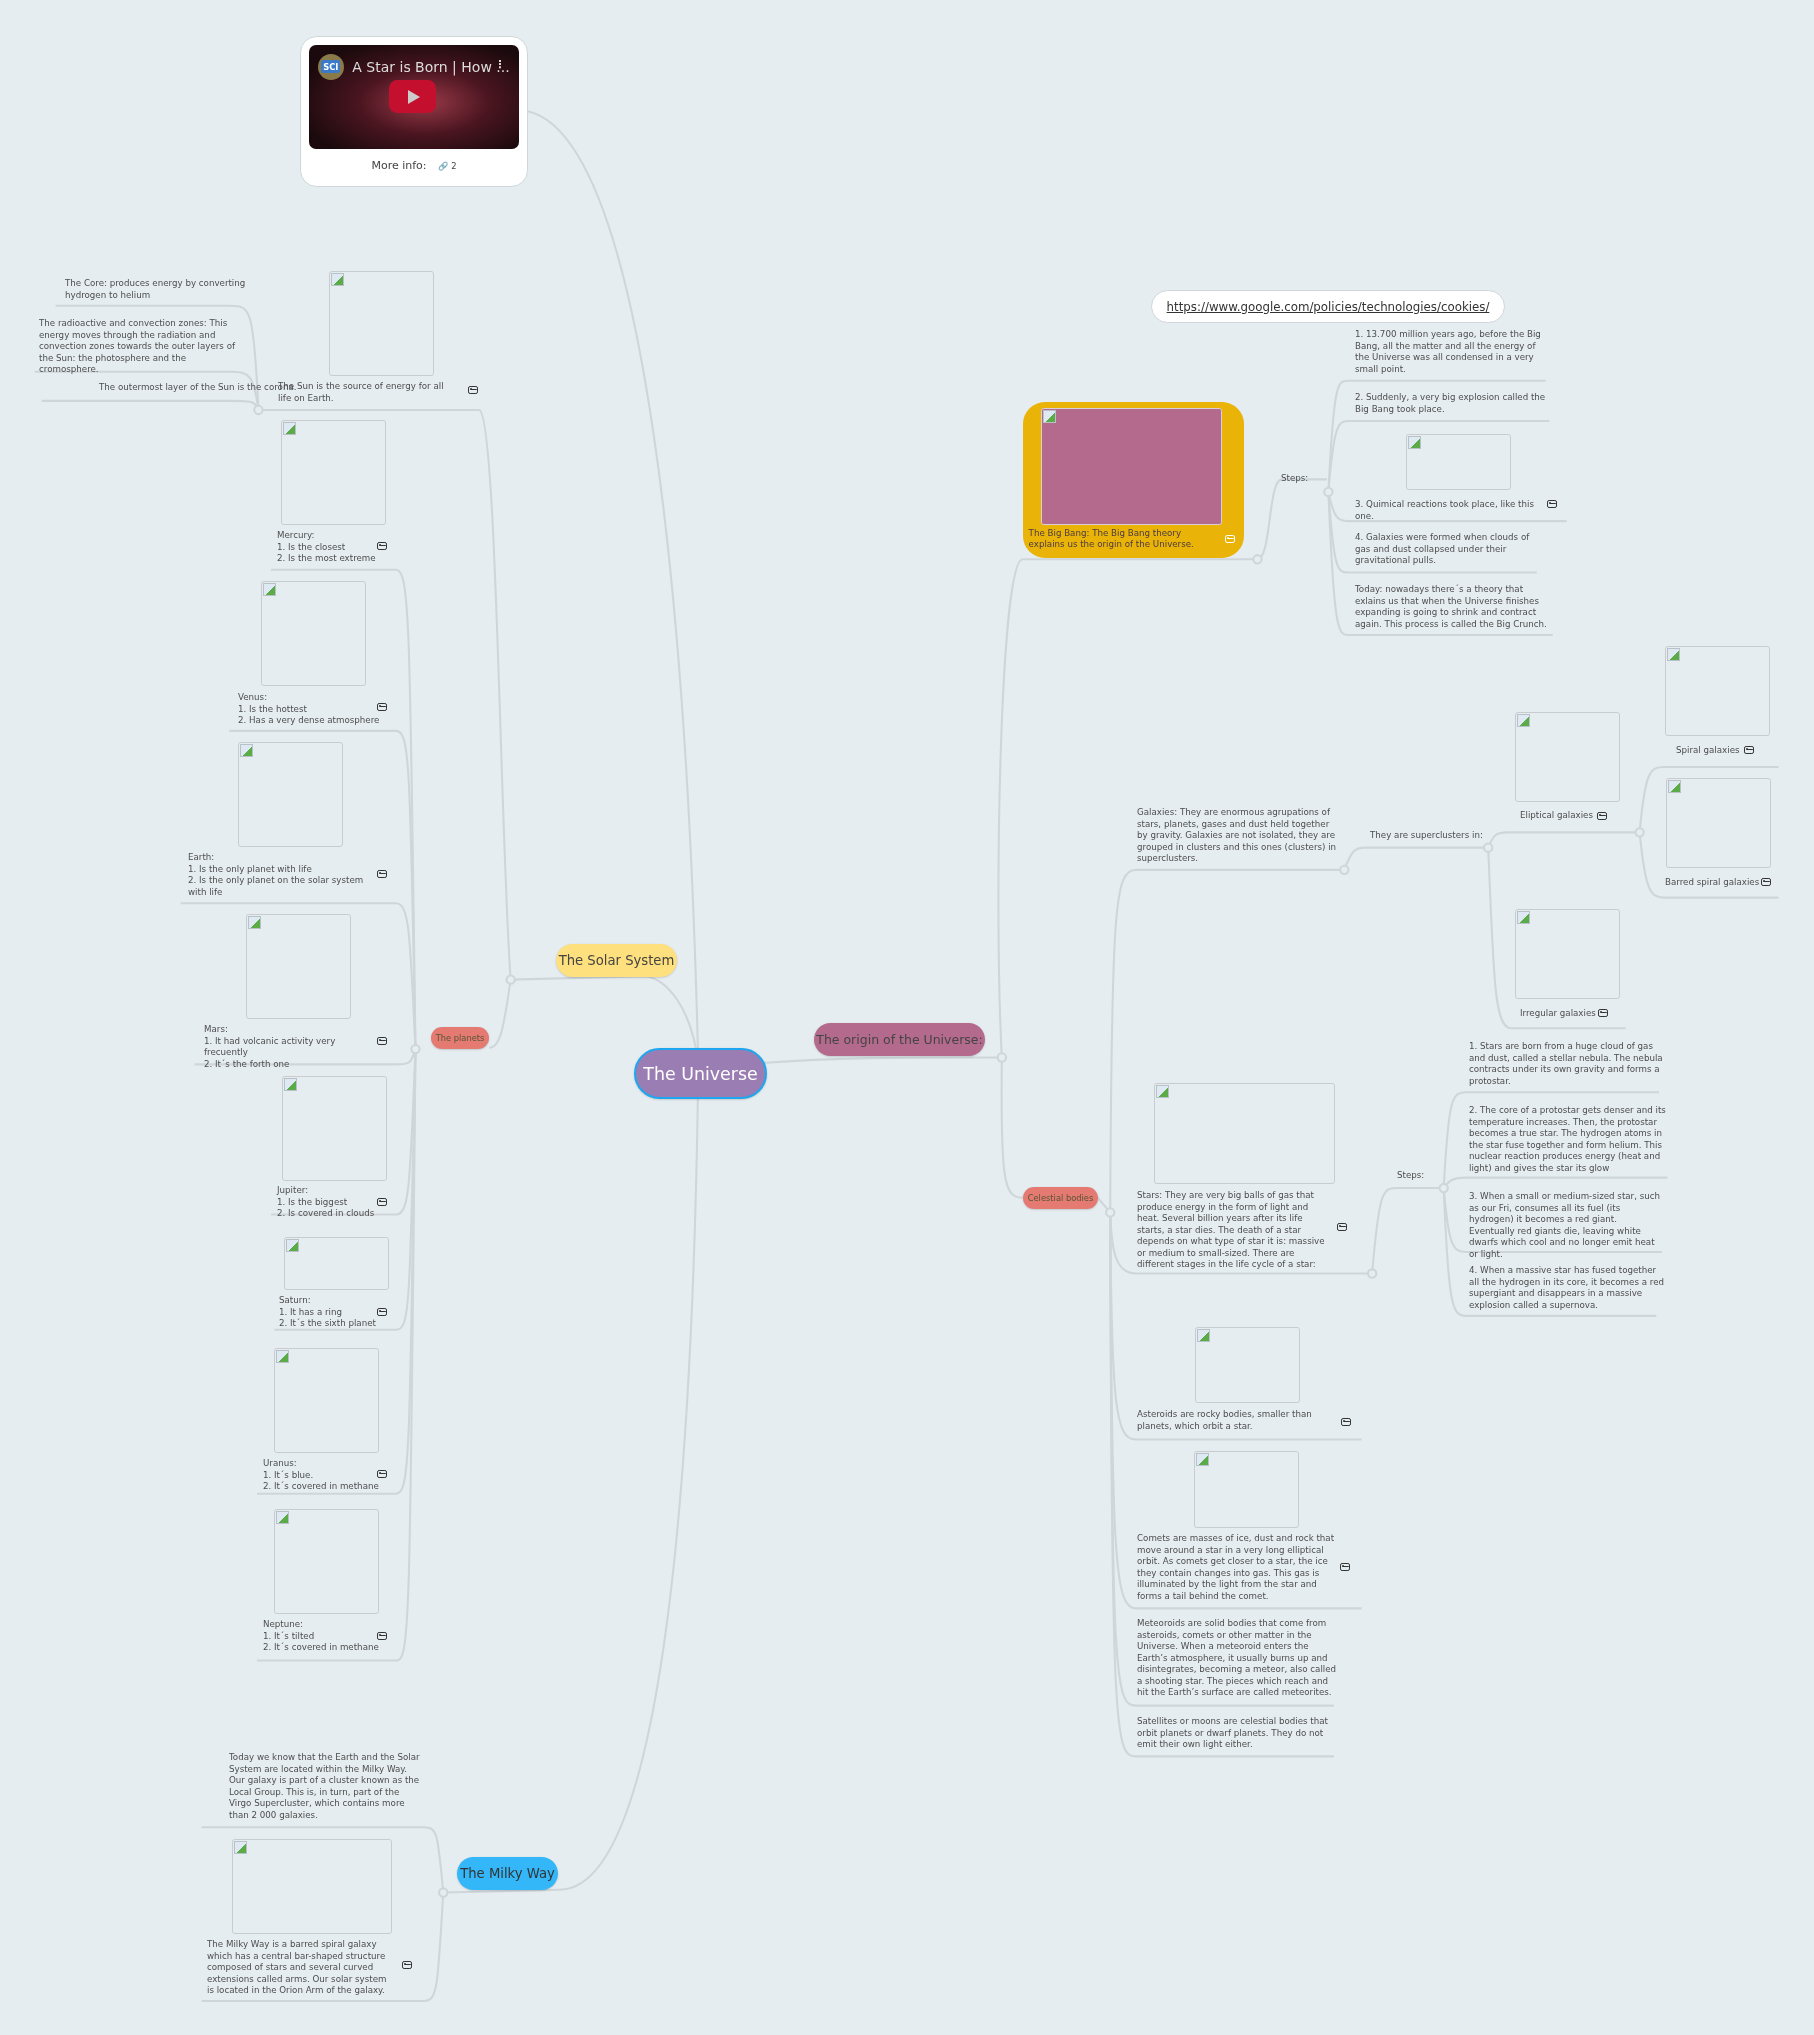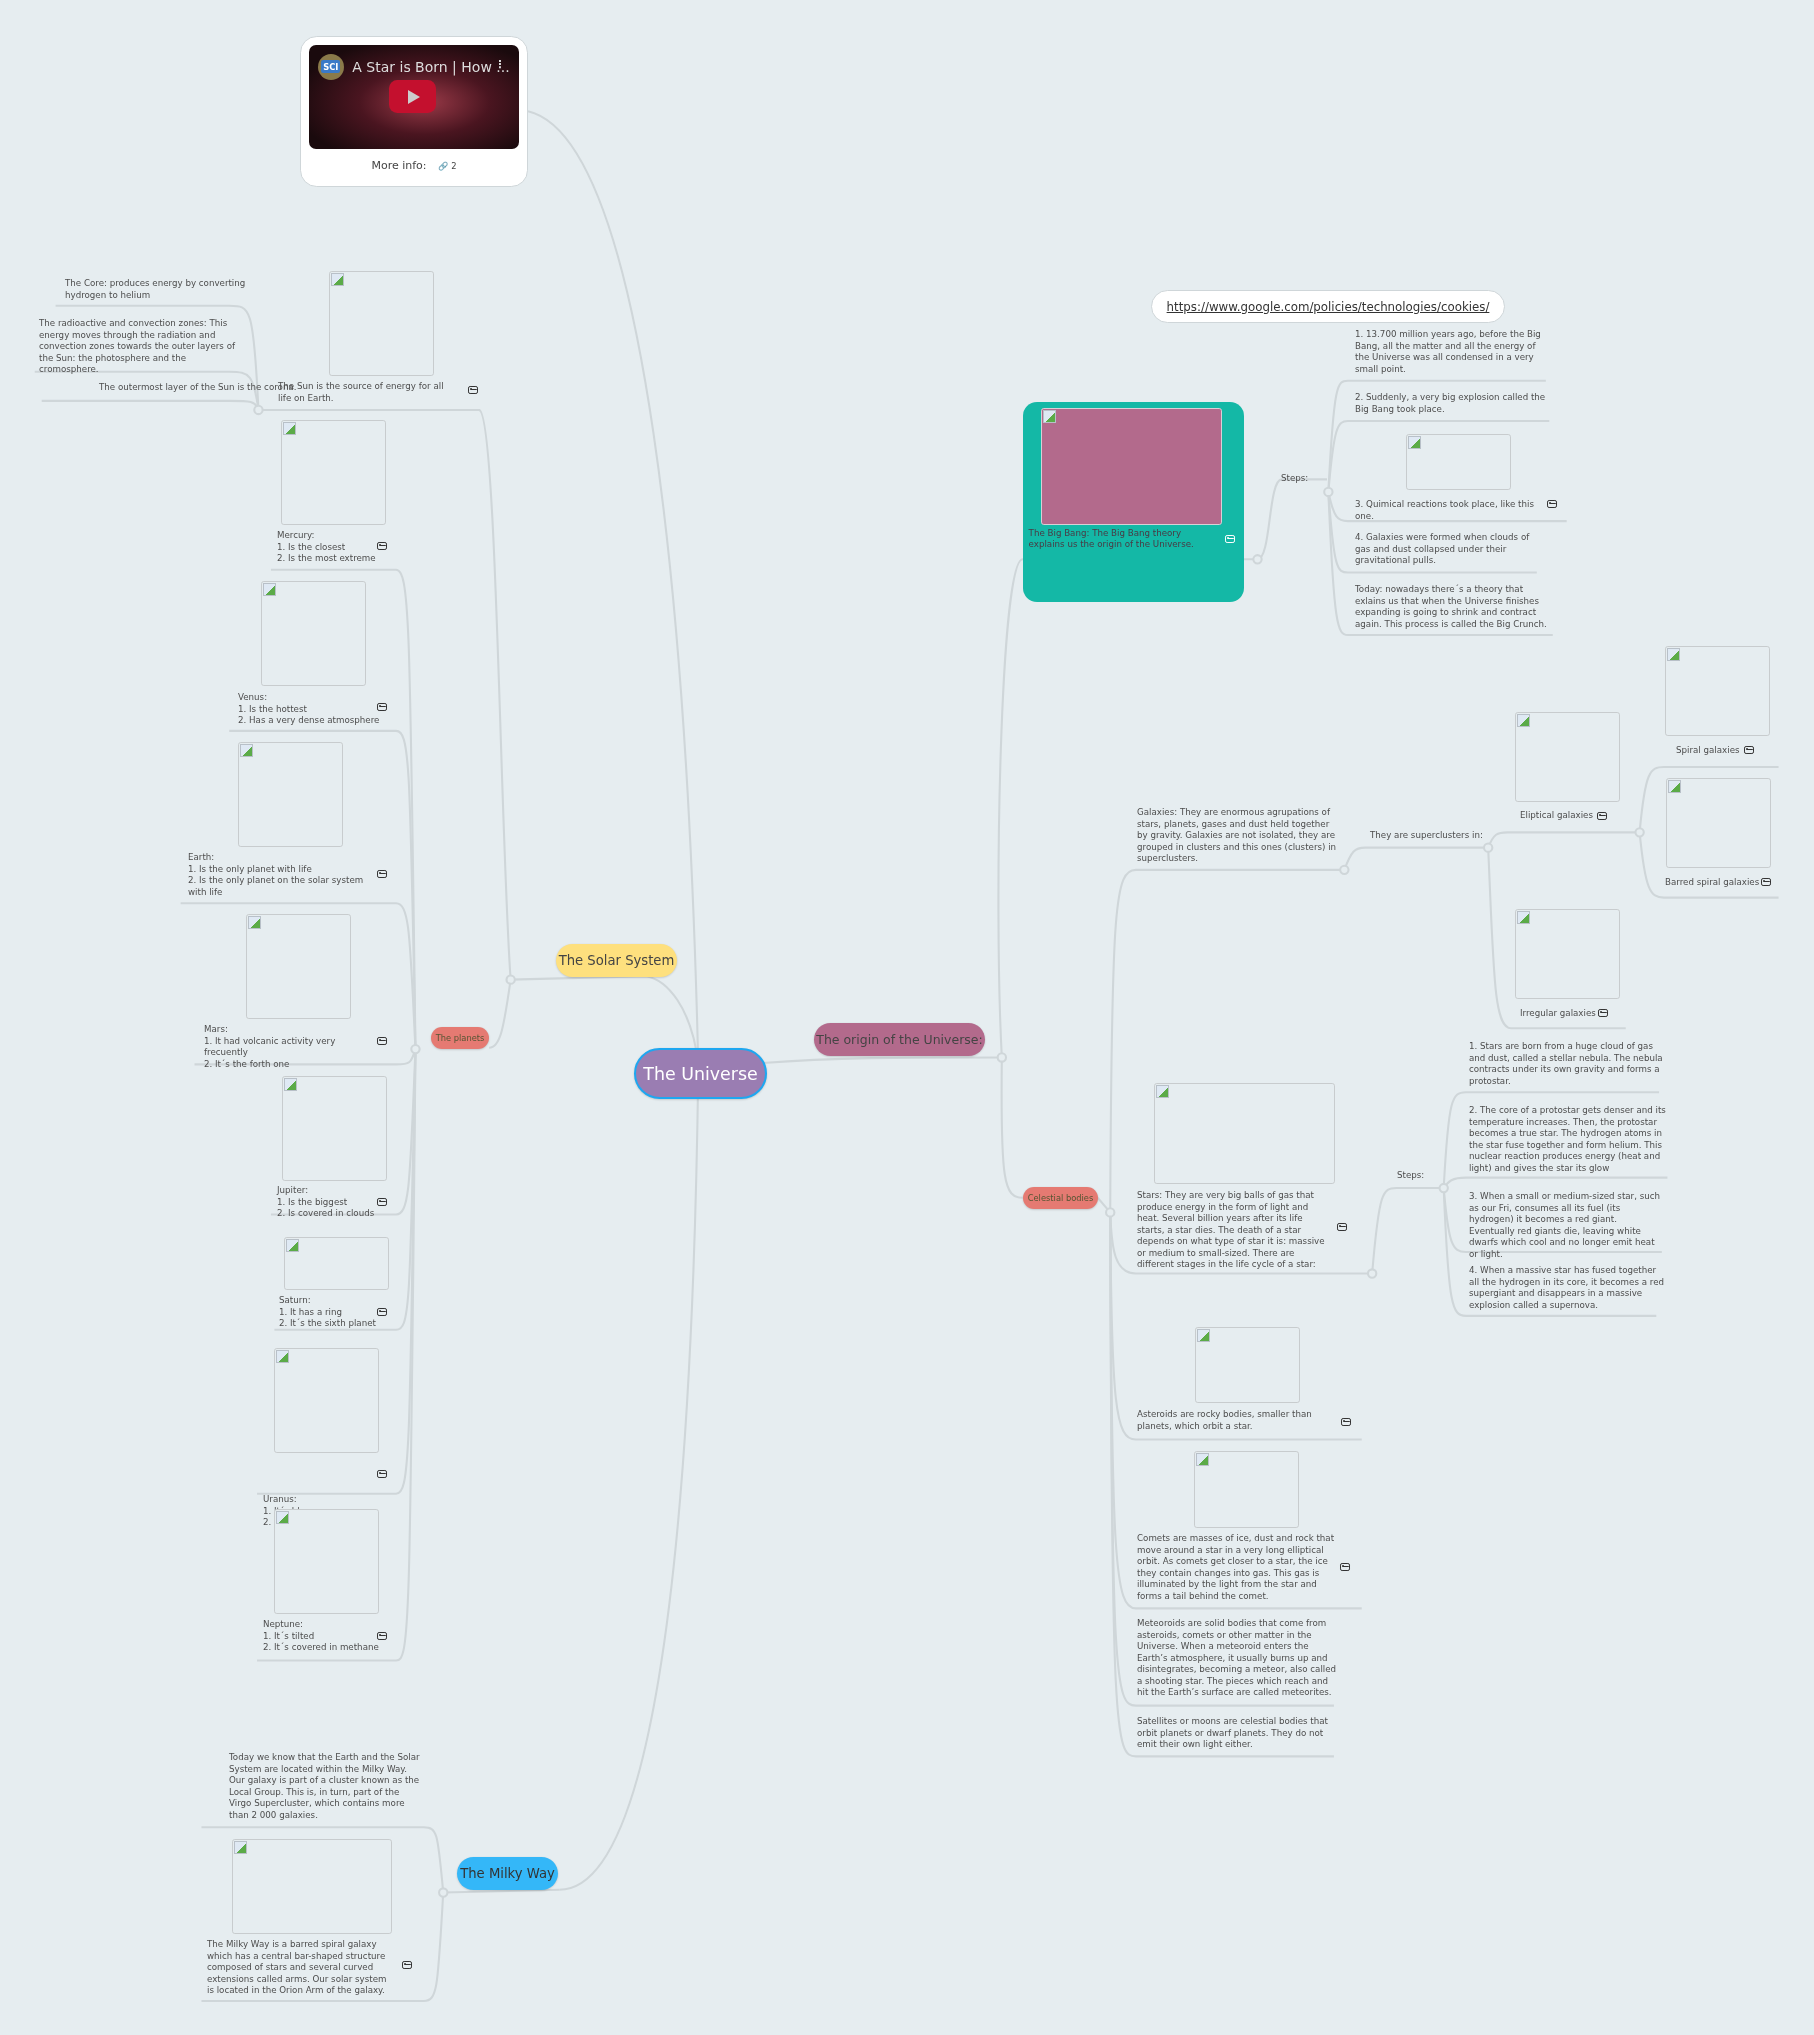--- a/index.html
+++ b/index.html
@@ -58,21 +58,21 @@
   .play-btn::after { content:""; border-left:12.5px solid #ccc; border-top:7.6px solid transparent; border-bottom:7.6px solid transparent; margin-left:2.8px; }
   .more-info { position:absolute; left:0; right:0; top:122px; text-align:center; font-size:11px; color:#444; }
   .more-info .link-count { font-size:8.3px; margin-left:8.3px; }
 
   .url-card {
     position:absolute; left:1151px; top:290px; width:354px; height:33px; background:#fff;
     border:1.4px solid #cfd6d9; border-radius:694px; box-sizing:border-box;
     display:flex; align-items:center; justify-content:center; font-size:11.8px; color:#333; text-decoration:underline; cursor:pointer;
   }
   .bigbang {
-    position:absolute; left:1023px; top:402px; width:221px; height:200px; background:#14b8a6; border-radius:14px;
+    position:absolute; left:1023px; top:402px; width:221px; height:156px; background:#eab308; border-radius:22px;
   }
   .bigbang .img-ph { left:18px; top:5.6px; width:179px; height:115px; background:#b36a8c; border-color:#d8d0d6; }
   .bigbang .cap { position:absolute; left:5.6px; top:126px; width:188px; font-size:8.7px; line-height:11px; color:#4a3a44; }
 </style>
 </head>
 <body>
 
 <svg class="links" viewBox="0 0 2611 2929" width="1814" height="2035">
 
   <path d="M1005 1530 C990 900, 930 200, 760 160"></path>
@@ -235,21 +235,21 @@
 <div class="txt" style="left:279px;top:1295px;width:139px;">
   <div>Saturn:</div>
   <div>1. It has a ring</div>
   <div>2. It´s the sixth planet</div>
 </div>
 <div class="pic-icon" style="left:377px;top:1308px;"></div>
 
 <div class="img-ph" style="left:274px;top:1348px;width:103px;height:103px;">
     <div class="broken"></div>
   </div>
-<div class="txt" style="left:263px;top:1458px;width:146px;margin-top:36px;">
+<div class="txt" style="left:263px;top:1458px;width:146px;">
   <div>Uranus:</div>
   <div>1. It´s blue.</div>
   <div>2. It´s covered in methane</div>
 </div>
 <div class="pic-icon" style="left:377px;top:1470px;"></div>
 
 <div class="img-ph" style="left:274px;top:1509px;width:103px;height:103px;">
     <div class="broken"></div>
   </div>
 <div class="txt" style="left:263px;top:1619px;width:146px;">

